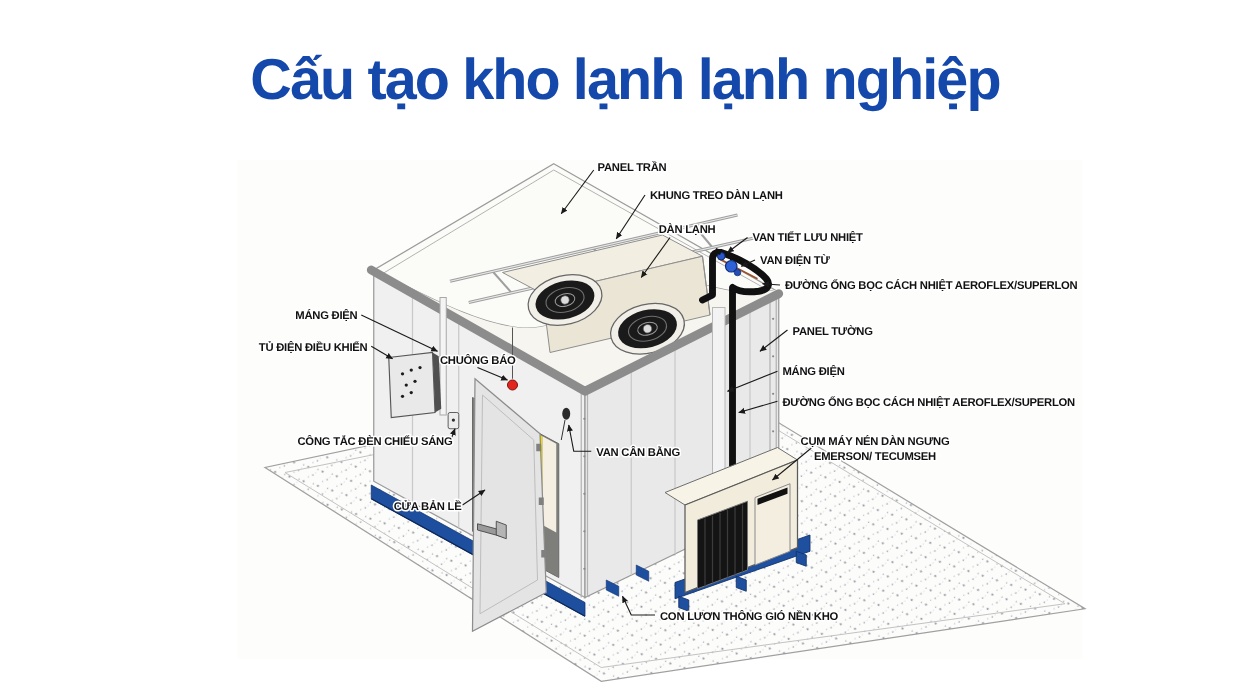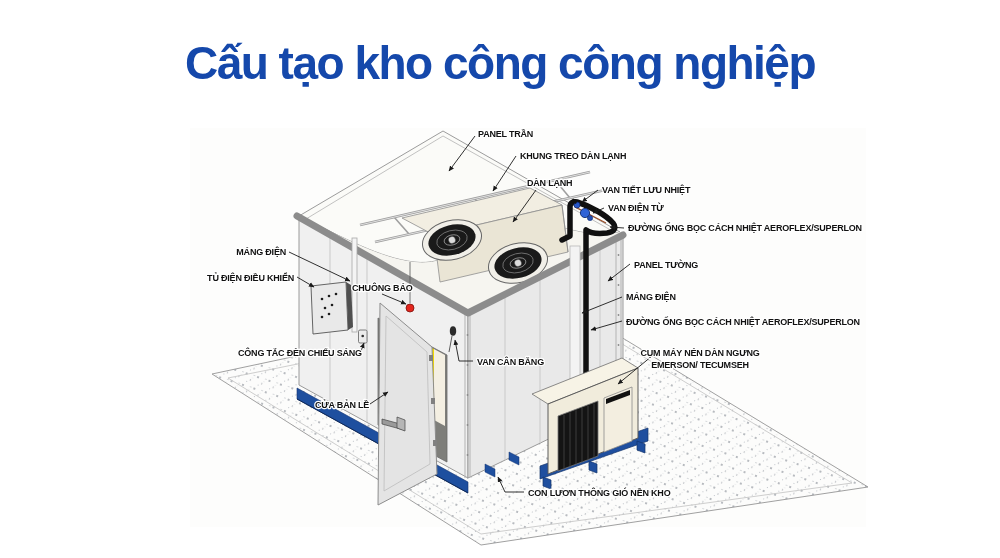--- a/index.html
+++ b/index.html
@@ -11,21 +11,21 @@
   svg.diagram{position:absolute;left:0;top:0;width:1000px;height:558px;}
   .lbl{font-family:"Liberation Sans",sans-serif;font-size:9px;font-weight:bold;fill:#111111;
        letter-spacing:-0.2px;paint-order:stroke;stroke:#ffffff;stroke-width:2.4px;stroke-linejoin:round;}
   .ld{stroke:#1a1a1a;stroke-width:0.9;fill:none;marker-end:url(#arw);}
   .thin{stroke:#c9c9c9;stroke-width:1;}
 </style>
 </head>
 <body>
 
 <div class="stage">
-  <h1 class="title" style="color: rgb(21, 72, 171);">Cấu tạo kho công công nghiệp</h1>
+  <h1 class="title" style="color: rgb(21, 72, 171);">Cấu tạo kho lạnh lạnh nghiệp</h1>
 
   <svg class="diagram" viewBox="0 0 1000 558">
     <defs>
       <marker id="arw" markerWidth="8" markerHeight="8" refX="5.6" refY="3" orient="auto">
         <path d="M0,0.3 L6,3 L0,5.7 Z" fill="#1a1a1a"></path>
       </marker>
       <pattern id="sp" width="12" height="12" patternUnits="userSpaceOnUse" patternTransform="rotate(18)">
         <circle cx="2" cy="3" r="0.9" fill="#848a93"></circle>
         <circle cx="7.5" cy="8" r="0.7" fill="#9aa0a8"></circle>
         <circle cx="10" cy="2.5" r="0.6" fill="#9aa0a8"></circle>

